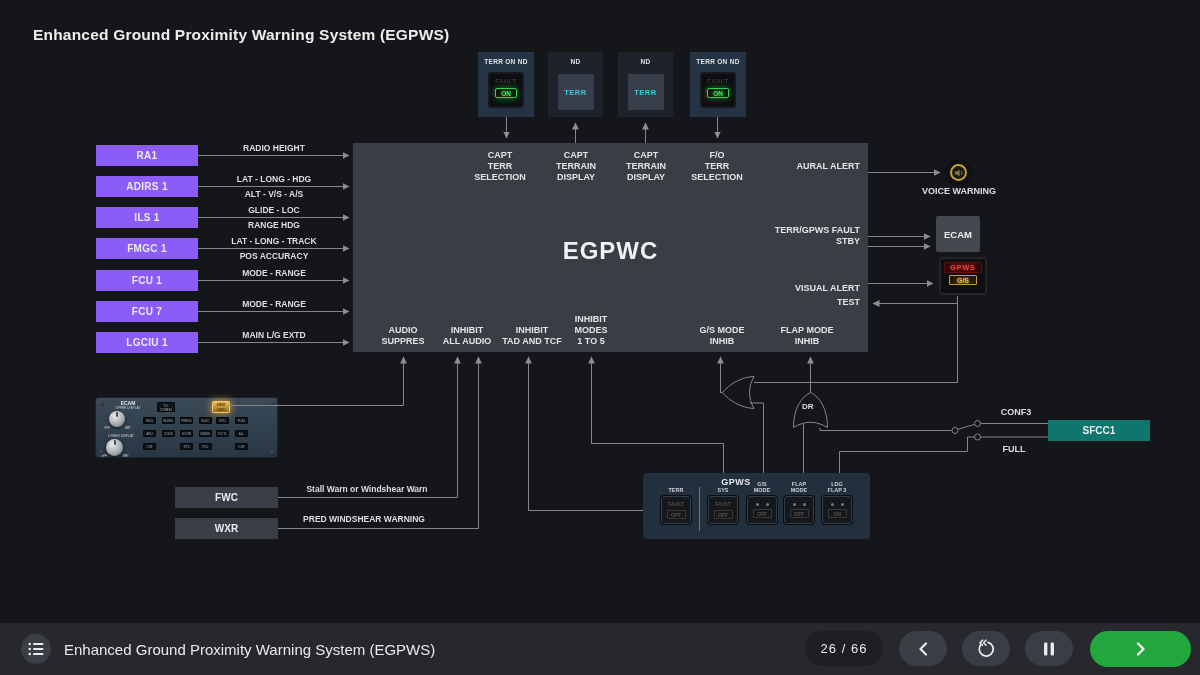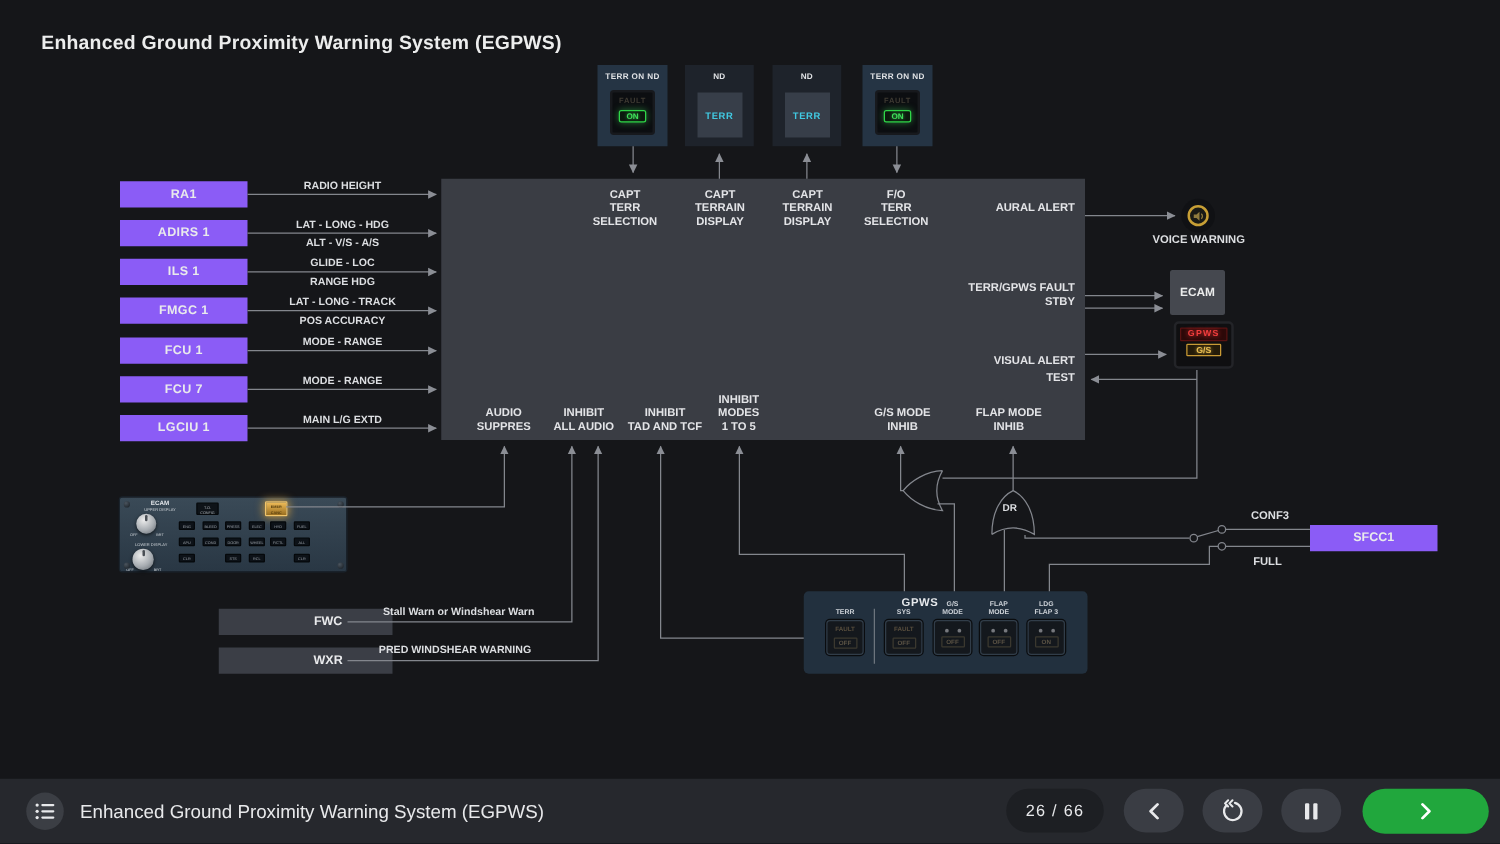--- a/index.html
+++ b/index.html
@@ -45,39 +45,39 @@
   .ecam-box{left:936px;top:216px;width:44px;height:36px;background:#45484f;border-radius:2px;
             display:flex;align-items:center;justify-content:center;font-size:9.5px;font-weight:bold;color:#eceded;}
   .va{left:939px;top:257px;width:48px;height:38px;background:#0f0f11;border:2px solid #232428;
       border-radius:4px;box-sizing:border-box;}
   .va-gpws{width:36px;margin:3px auto 0;text-align:center;font-size:7px;font-weight:bold;letter-spacing:1px;
            color:#f23e3e;background:#2c0909;border:1px solid #591212;border-radius:1px;
            text-shadow:0 0 4px rgba(255,60,60,.9);padding:1px 0;}
   .va-gs{width:26px;margin:2px auto 0;text-align:center;font-size:7px;font-weight:bold;
          color:#ecc052;background:#241b09;border:1px solid #c99a35;border-radius:1px;
          text-shadow:0 0 3px rgba(236,192,82,.8);padding:.5px 0;}
-  .sfcc{left:1048px;top:420px;width:102px;height:21px;background:#8b5cf6;
+  .sfcc{left:1048px;top:420px;width:102px;height:21px;background:#0f766e;
         display:flex;align-items:center;justify-content:center;font-size:10px;font-weight:bold;color:#e9eaec;}
   
   .gpanel{left:643px;top:473px;width:227px;height:66px;background:#22303e;border-radius:4px;}
   .gp-title{position:absolute;left:93px;top:4px;transform:translateX(-50%);
             font-size:9px;font-weight:bold;color:#e6e9ec;letter-spacing:.5px;}
   .gp-sep{position:absolute;left:56px;top:14px;width:1px;height:44px;background:#9599a0;opacity:.65;}
   .gp-col{position:absolute;width:40px;transform:translateX(-50%);text-align:center;}
   .gp-lab{font-size:5.5px;font-weight:bold;color:#ccd1d7;line-height:6px;white-space:pre-line;}
   .gp-btn{width:30px;height:28px;margin:3px auto 0;background:#14181d;border:1px solid #313d49;
           border-radius:3px;box-sizing:border-box;box-shadow:0 0 0 1px #0a0c0f;}
   .gp-fault{margin-top:4px;font-size:5px;font-weight:bold;color:#584e3d;text-align:center;}
   .gp-off{width:17px;margin:3px auto 0;font-size:5px;font-weight:bold;color:#5c5445;
           border:1px solid #3b382f;border-radius:1px;text-align:center;padding:.5px 0;}
   .gp-dots{display:flex;justify-content:center;gap:7px;margin-top:6px;}
   .gp-dot{width:3px;height:3px;border-radius:50%;background:#8e9196;opacity:.8;}
   
   .fbox{position:absolute;left:175px;width:103px;height:21px;background:#3b3e46;
-        display:flex;align-items:center;justify-content:center;font-size:10px;font-weight:bold;color:#e9eaec;padding-left:36px;}
+        display:flex;align-items:center;justify-content:center;font-size:10px;font-weight:bold;color:#e9eaec;}
   
   .ecp{left:95px;top:397px;width:183px;height:61px;border-radius:3px;border:1px solid #1a232c;
        background:linear-gradient(#3a4a57,#293744);box-sizing:border-box;}
   .ecp .t1{position:absolute;left:14px;top:3px;width:36px;text-align:center;
            font-size:5px;font-weight:bold;color:#e2e6ea;line-height:5px;}
   .ecp .t2{position:absolute;left:14px;top:8px;width:36px;text-align:center;font-size:3.2px;color:#cfd4d9;}
   .ecp .t3{position:absolute;left:7px;top:36px;width:36px;text-align:center;font-size:3.2px;color:#cfd4d9;}
   .knob{position:absolute;border-radius:50%;
         background:radial-gradient(circle at 38% 32%,#ececec,#a8adb2 55%,#5e646b);
         box-shadow:0 1px 3px rgba(0,0,0,.7);}
@@ -128,20 +128,21 @@
   <div class="dlab ctr" style="left:274px;top:189px">ALT - V/S - A/S</div>
   <div class="dlab ctr" style="left:274px;top:205px">GLIDE - LOC</div>
   <div class="dlab ctr" style="left:274px;top:220px">RANGE HDG</div>
   <div class="dlab ctr" style="left:274px;top:236px">LAT - LONG - TRACK</div>
   <div class="dlab ctr" style="left:274px;top:251px">POS ACCURACY</div>
   <div class="dlab ctr" style="left:274px;top:268px">MODE - RANGE</div>
   <div class="dlab ctr" style="left:274px;top:299px">MODE - RANGE</div>
   <div class="dlab ctr" style="left:274px;top:330px">MAIN L/G EXTD</div>
 
   <div class="abs egpwc">
+    <div class="egpwc-title">EGPWC</div>
     <div class="port pre" style="left:147px;top:7px;transform:translateX(-50%)">CAPT
 TERR
 SELECTION</div>
     <div class="port pre" style="left:223px;top:7px;transform:translateX(-50%)">CAPT
 TERRAIN
 DISPLAY</div>
     <div class="port pre" style="left:293px;top:7px;transform:translateX(-50%)">CAPT
 TERRAIN
 DISPLAY</div>
     <div class="port pre" style="left:364px;top:7px;transform:translateX(-50%)">F/O

